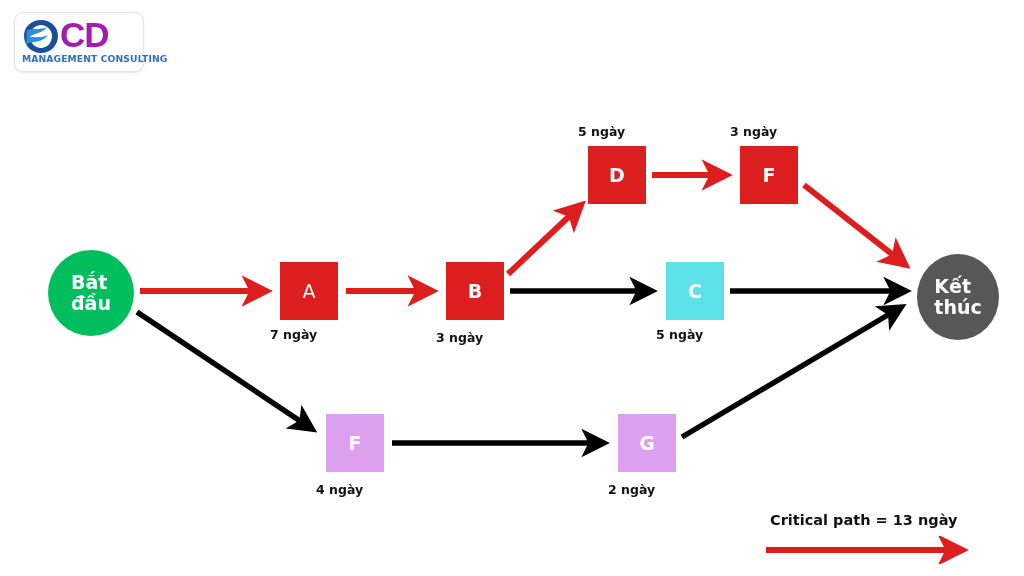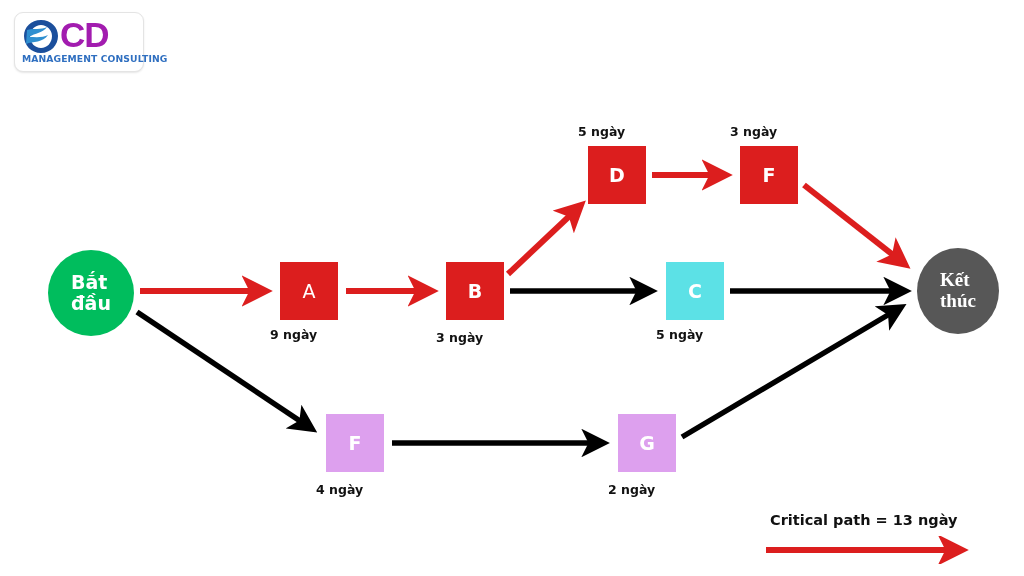--- a/index.html
+++ b/index.html
@@ -185,21 +185,21 @@
   </svg>
 
   <div class="node node-circle" style="left:48px; top:250px; width:86px; height:86px; background:#00bd5d;">
     <span class="circle-label">Bắt
 đầu</span>
   </div>
 
   <div class="node node-rect" style="left:280px; top:262px; width:58px; height:58px; background:#dc1e1e;">
     <span class="rect-label thin">A</span>
   </div>
-  <div class="duration" style="left:270px; top:327px; width:78px;">9 ngày</div>
+  <div class="duration" style="left:270px; top:327px; width:78px;">7 ngày</div>
 
   <div class="node node-rect" style="left:446px; top:262px; width:58px; height:58px; background:#dc1e1e;">
     <span class="rect-label">B</span>
   </div>
   <div class="duration" style="left:436px; top:330px; width:78px;">3 ngày</div>
 
   <div class="node node-rect" style="left:588px; top:146px; width:58px; height:58px; background:#dc1e1e;">
     <span class="rect-label">D</span>
   </div>
   <div class="duration" style="left:578px; top:124px; width:78px;">5 ngày</div>
@@ -217,21 +217,21 @@
   <div class="node node-rect" style="left:326px; top:414px; width:58px; height:58px; background:#dda0ee;">
     <span class="rect-label">F</span>
   </div>
   <div class="duration" style="left:316px; top:482px; width:78px;">4 ngày</div>
 
   <div class="node node-rect" style="left:618px; top:414px; width:58px; height:58px; background:#dda0ee;">
     <span class="rect-label">G</span>
   </div>
   <div class="duration" style="left:608px; top:482px; width:78px;">2 ngày</div>
 
-  <div class="node node-circle" style="left:917px; top:248px; width:82px; height:86px; background:#575757;font-family:Liberation Serif, serif;">
+  <div class="node node-circle" style="left:917px; top:254px; width:82px; height:86px; background:#575757;">
     <span class="circle-label">Kết
 thúc</span>
   </div>
 
   <div id="legend">
     <div id="legend-text">Critical path = 13 ngày</div>
     <svg id="legend-arrow" viewBox="0 0 215 28">
       <line x1="4" y1="14" x2="196" y2="14" stroke="#dc1e1e" stroke-width="6" marker-end="url(#ah-red)"></line>
     </svg>
   </div>

